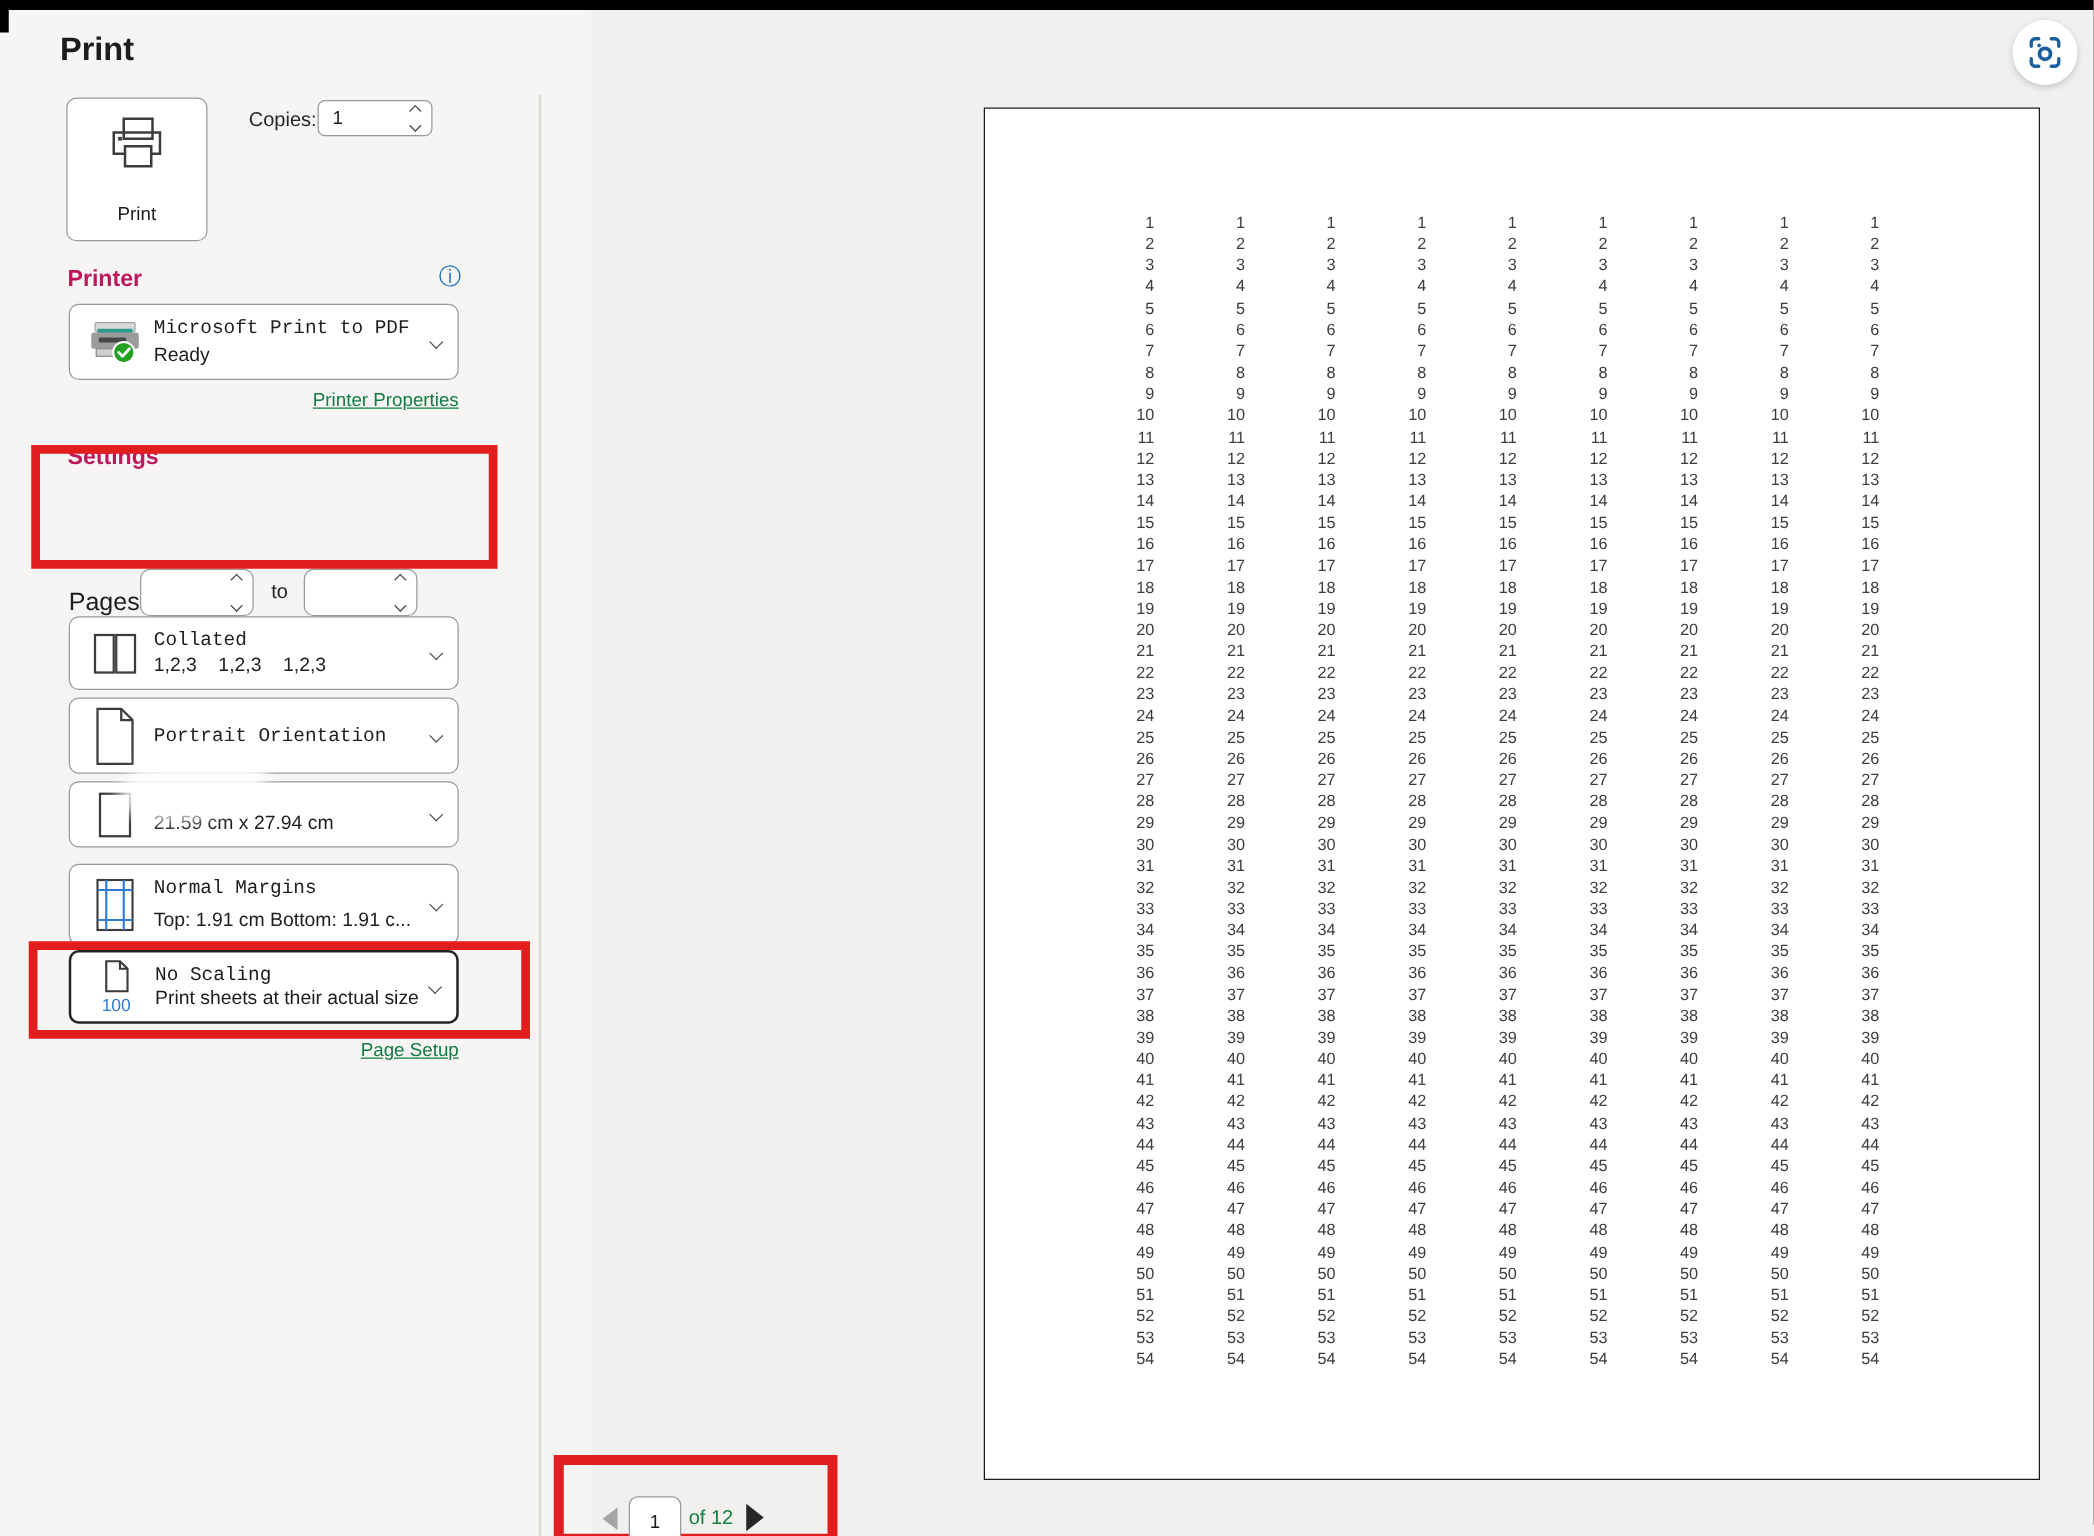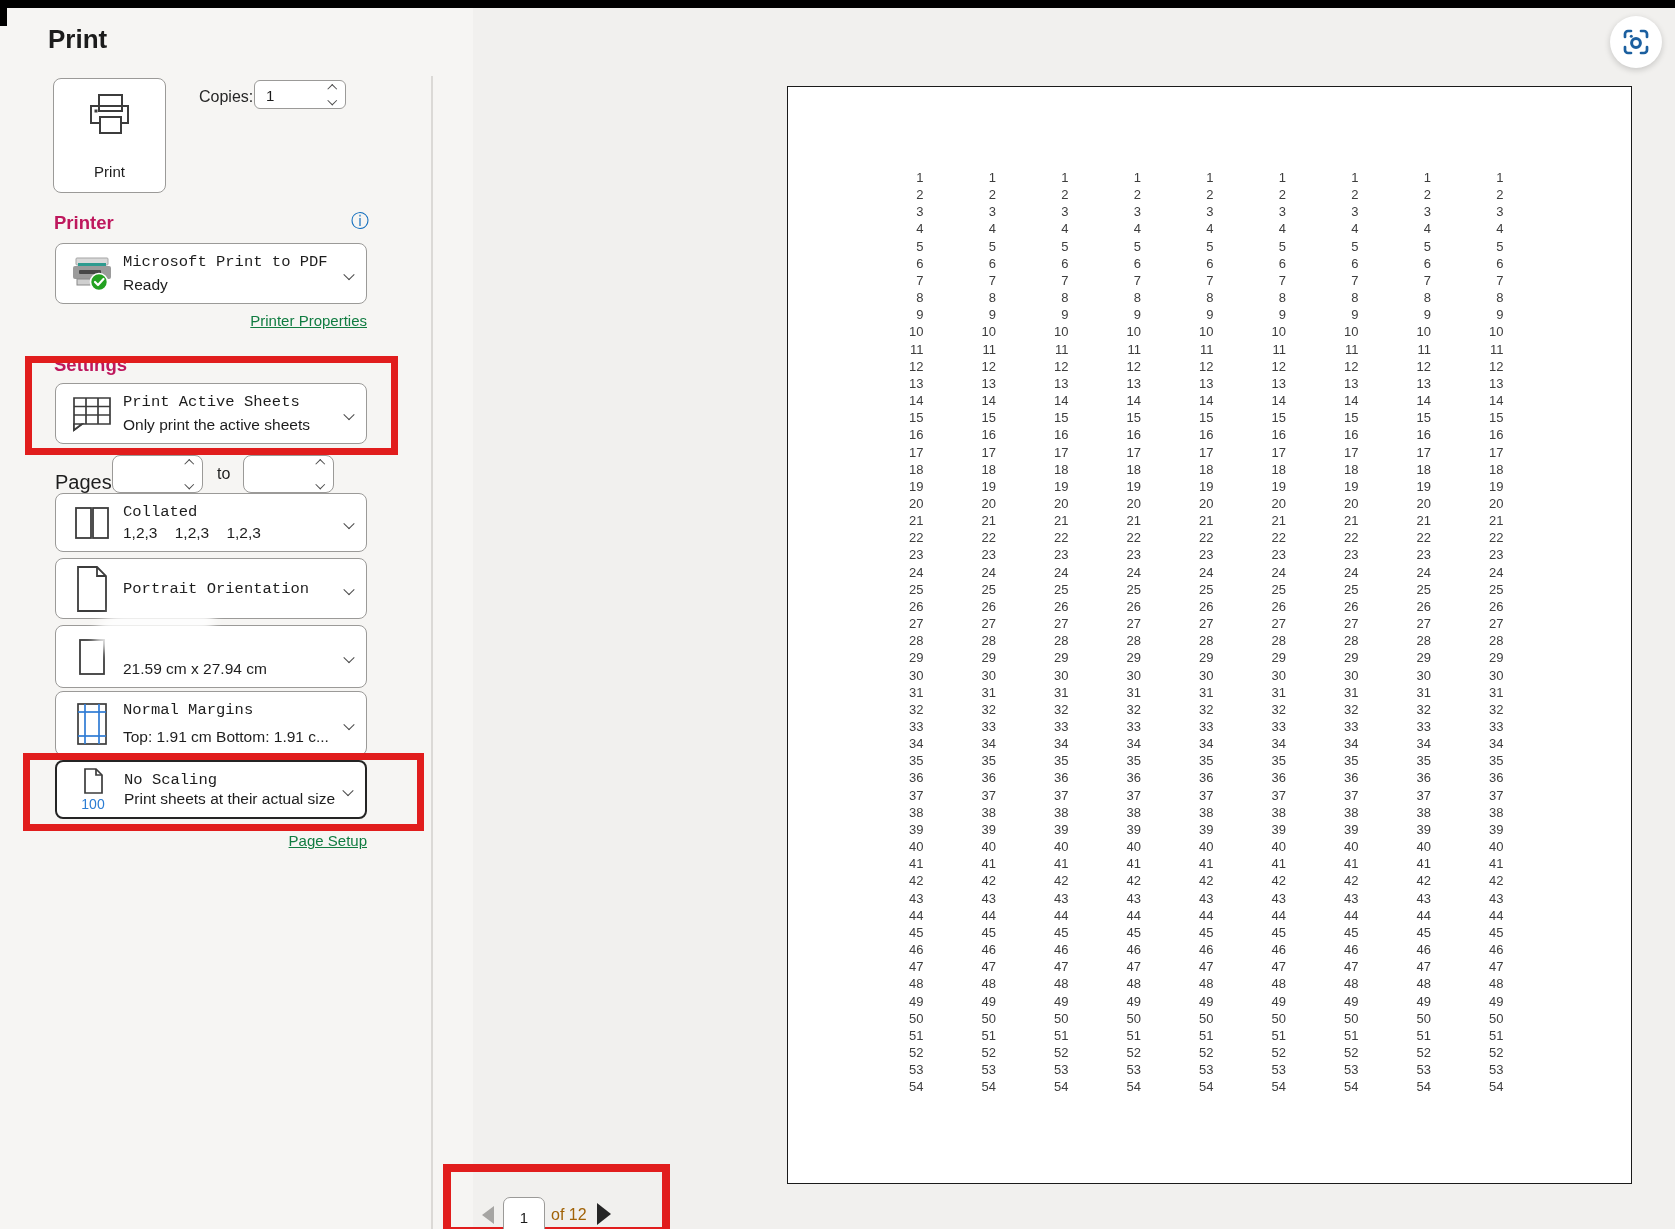--- a/index.html
+++ b/index.html
@@ -39,21 +39,21 @@
     align-items:center;justify-content:center;flex-direction:column;}
   .select .t1{position:absolute;left:67px;top:9px;font-size:15.5px;color:#1d1d1d;white-space:pre;font-family:Liberation Mono, monospace;}
   .select .t1.center{top:50%;transform:translateY(-50%);}
   .select .t2{position:absolute;left:67px;bottom:9px;font-size:15.5px;color:#1d1d1d;white-space:pre;}
   .select .chev-cell{position:absolute;right:13px;top:50%;transform:translateY(-52%);}
 
   .printer-select{top:243px;height:61px;}
   .what-select{top:383px;height:61px;}
   .collate-select{top:493px;height:59px;}
   .orient-select{top:558px;height:61px;padding-left:13px;}
-  .size-select{top:625px;height:63px;}
+  .size-select{top:625px;height:53px;}
   .margin-select{top:691px;height:65px;}
   .scale-select{top:760px;height:59px;border:2px solid #242424;}
 
   .glink{position:absolute;font-size:15px;color:var(--green);text-decoration:underline;cursor:pointer;z-index:12;}
   .props-link{left:55px;width:312px;text-align:right;top:312px;}
   .pagesetup-link{left:55px;width:312px;text-align:right;top:832px;}
 
   .pages-label{position:absolute;left:55px;top:471px;font-size:20px;}
   .pages-to{position:absolute;left:217px;top:465px;font-size:16px;}
   .pages-from{left:112px;top:455px;width:91px;height:38px;border-radius:8px;}
@@ -80,21 +80,21 @@
   .cap-btn{position:absolute;left:1610px;top:16px;width:52px;height:52px;border-radius:50%;background:#fff;
     box-shadow:0 2px 6px rgba(0,0,0,.18);display:flex;align-items:center;justify-content:center;cursor:pointer;z-index:30;}
 
   
   .nav-back{position:absolute;left:482px;top:1206px;width:0;height:0;z-index:45;cursor:pointer;
     border-top:9px solid transparent;border-bottom:9px solid transparent;border-right:12px solid #a6a5a3;}
   .nav-fwd{position:absolute;left:597px;top:1203px;width:0;height:0;z-index:45;cursor:pointer;
     border-top:11px solid transparent;border-bottom:11px solid transparent;border-left:14px solid #262626;}
   .page-input{position:absolute;left:503px;top:1197px;width:42px;height:40px;border:1.5px solid #9b9a98;
     border-radius:7px;box-sizing:border-box;text-align:center;font-size:15px;font-family:inherit;color:#1b1b1b;z-index:45;background:#fff;}
-  .of-label{position:absolute;left:551px;top:1206px;font-size:16px;color:#a16207;z-index:45;}
+  .of-label{position:absolute;left:551px;top:1206px;font-size:16px;color:#15803d;z-index:45;}
 
   svg{display:block;}
 </style>
 </head>
 <body>
 
 <div class="stage">
 
   <div class="edge-top"></div>
   <div class="edge-topleft"></div>
@@ -140,35 +140,20 @@
     </span>
     <span class="t1">Microsoft Print to PDF</span>
     <span class="t2">Ready</span>
     <span class="chev-cell"><span class="chev down"></span></span>
   </div>
 
   <a class="glink props-link">Printer Properties</a>
 
   <div class="section-h" style="top:354px;">Settings</div>
 
-  <div class="select what-select">
-    <span class="icon-cell">
-      <svg width="42" height="38" viewBox="0 0 42 38" fill="#fff" stroke="#3c3c3c" stroke-width="1.7">
-        <path d="M3 3 h36 v26 h-28 l-8 6 z" fill="#fff"></path>
-        <path d="M3 29 l8 0 l-8 6 z" fill="#fff"></path>
-        <line x1="3" y1="11.5" x2="39" y2="11.5"></line>
-        <line x1="3" y1="20" x2="39" y2="20"></line>
-        <line x1="15" y1="3" x2="15" y2="29"></line>
-        <line x1="27" y1="3" x2="27" y2="29"></line>
-      </svg>
-    </span>
-    <span class="t1">Print Active Sheets</span>
-    <span class="t2">Only print the active sheets</span>
-    <span class="chev-cell"><span class="chev down"></span></span>
-  </div>
 
   <span class="pages-label">Pages:</span>
   <div class="spin pages-from">
     <span class="val"></span>
     <span class="chevs">
       <span class="chev up"></span>
       <span class="chev down"></span>
     </span>
   </div>
   <span class="pages-to">to</span>

